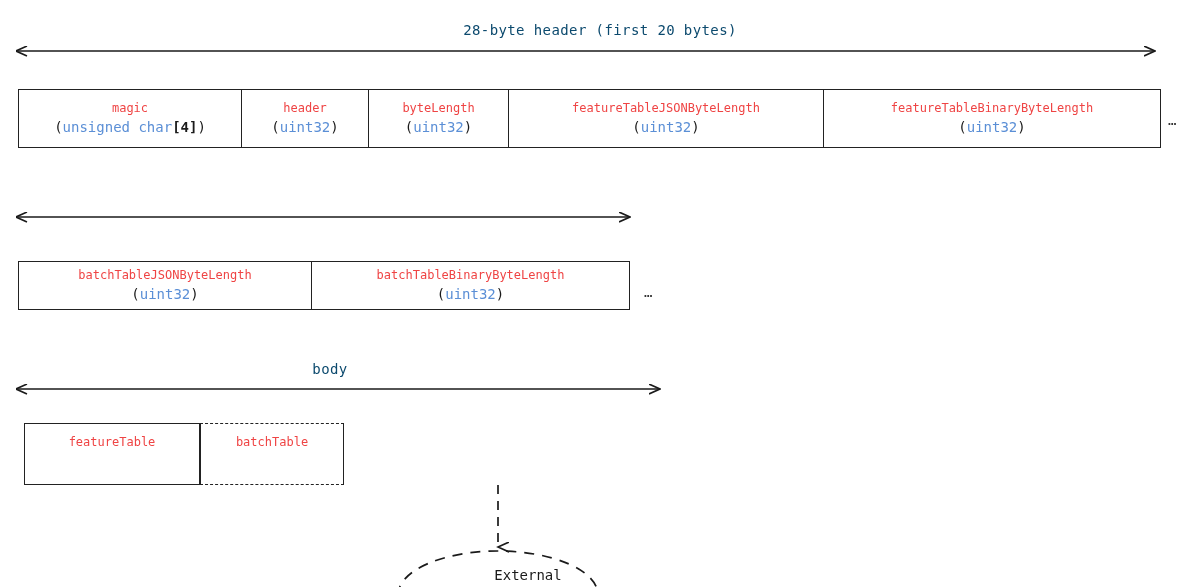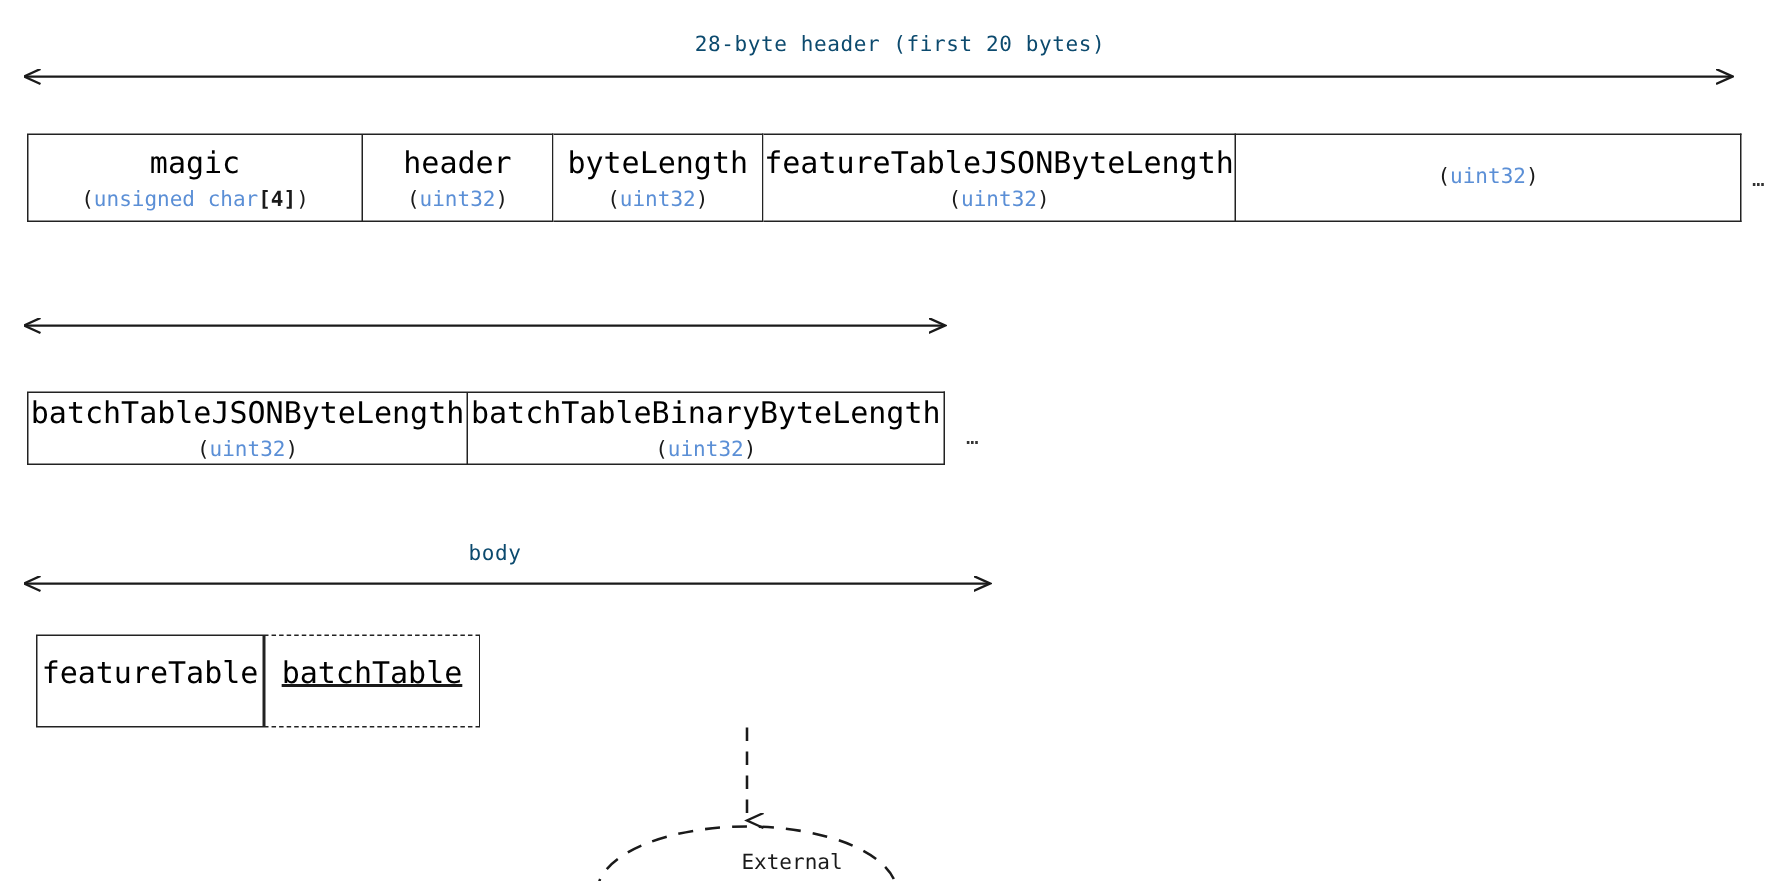--- a/index.html
+++ b/index.html
@@ -53,23 +53,23 @@
     align-items: center;
     justify-content: center;
     background: #fff;
     padding: 2px 4px;
     overflow: hidden;
   }
   .cell + .cell {
     border-left: none;
   }
   .cell .fname {
-    font-size: 20px;
+    font-size: 12px;
     line-height: 1.45;
-    color: #000000;
+    color: #ef4444;
     white-space: nowrap;
   }
   .cell .ftype {
     font-size: 14px;
     line-height: 1.45;
     color: #1a1a1a;
     white-space: nowrap;
   }
   .tk { color: #5b8fd6; margin-top: 30px; }
   .tb { color: #1a1a1a; font-weight: bold; }
@@ -77,21 +77,20 @@
   
   .cell.body-cell {
     justify-content: flex-start;
     padding-top: 10px;
   }
   .cell.dashed {
     border-top: 1.6px dashed #222;
     border-bottom: 1.6px dashed #222;
     border-left: 1.6px solid #222;
     border-right: 1.6px solid #222;
-    text-decoration: underline;
   }
   .cell.dashed + .cell { border-left: none; }
 
   .ellipsis {
     position: absolute;
     font-size: 14px;
     color: #333;
     line-height: 1;
   }
   .external-label {
@@ -133,20 +132,21 @@
     </div>
     <div class="cell" style="width:140px;">
       <span class="fname">byteLength</span>
       <span class="ftype"><span>(</span><span class="tk">uint32</span><span class="tb"></span><span>)</span></span>
     </div>
     <div class="cell" style="width:315px;">
       <span class="fname">featureTableJSONByteLength</span>
       <span class="ftype"><span>(</span><span class="tk">uint32</span><span class="tb"></span><span>)</span></span>
     </div>
     <div class="cell" style="width:337px;">
+      <span class="fname">featureTableBinaryByteLength</span>
       <span class="ftype"><span>(</span><span class="tk">uint32</span><span class="tb"></span><span>)</span></span>
     </div>
   </div>
 
   <div class="ellipsis" style="left:1168px; top:113px;">…</div>
 
 
   <svg class="arrow-svg" style="left:0px; top:204px;" width="700" height="28" viewBox="0 0 700 28">
     <line x1="17" y1="13" x2="629" y2="13" stroke="#1a1a1a" stroke-width="1.5" marker-start="url(#ahL)" marker-end="url(#ahR)"></line>
   </svg>
@@ -164,21 +164,21 @@
 
   <div class="ellipsis" style="left:644px; top:285px;">…</div>
 
   <div class="caption" style="left:330px; top:361px;">body</div>
 
   <svg class="arrow-svg" style="left:0px; top:376px;" width="700" height="28" viewBox="0 0 700 28">
     <line x1="17" y1="13" x2="659" y2="13" stroke="#1a1a1a" stroke-width="1.5" marker-start="url(#ahL)" marker-end="url(#ahR)"></line>
   </svg>
 
   <div class="strip" style="left:24px; top:423px; height:62px;">
-    <div class="cell body-cell" style="width:152px;">
+    <div class="cell body-cell" style="width:176px;">
       <span class="fname">featureTable</span>
     </div>
     <div class="cell body-cell dashed" style="width:144px;">
       <span class="fname">batchTable</span>
     </div>
   </div>
 
   <svg class="arrow-svg" style="left:0px; top:480px;" width="1192" height="107" viewBox="0 0 1192 107">
     <defs>
       <marker id="ahDown" markerWidth="14" markerHeight="14" refX="5" refY="11" orient="auto" markerUnits="userSpaceOnUse">

